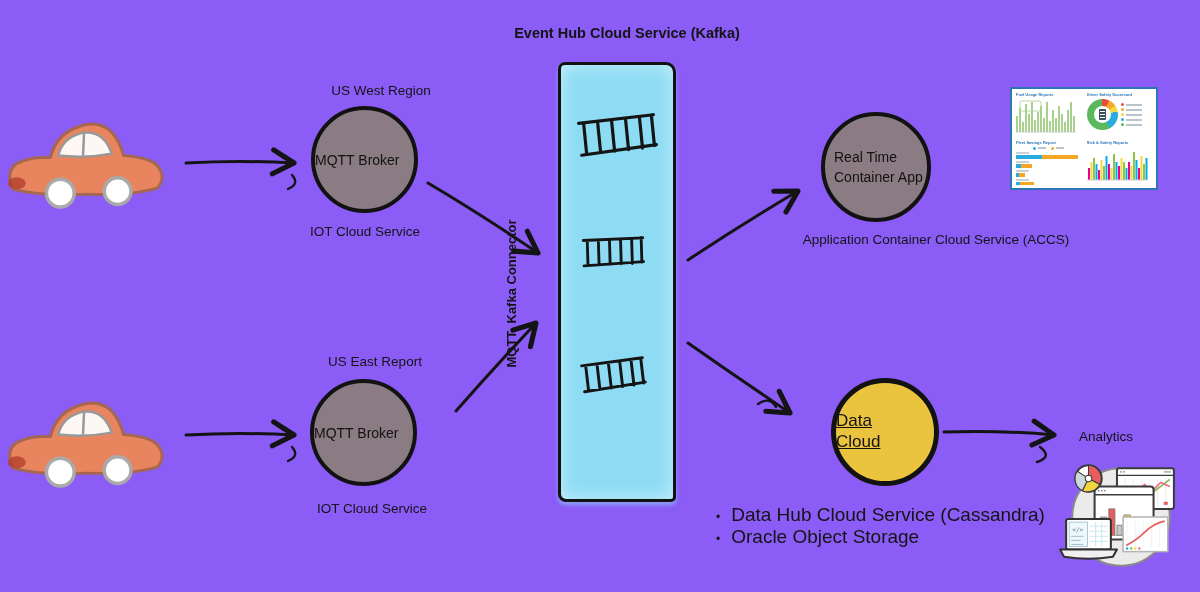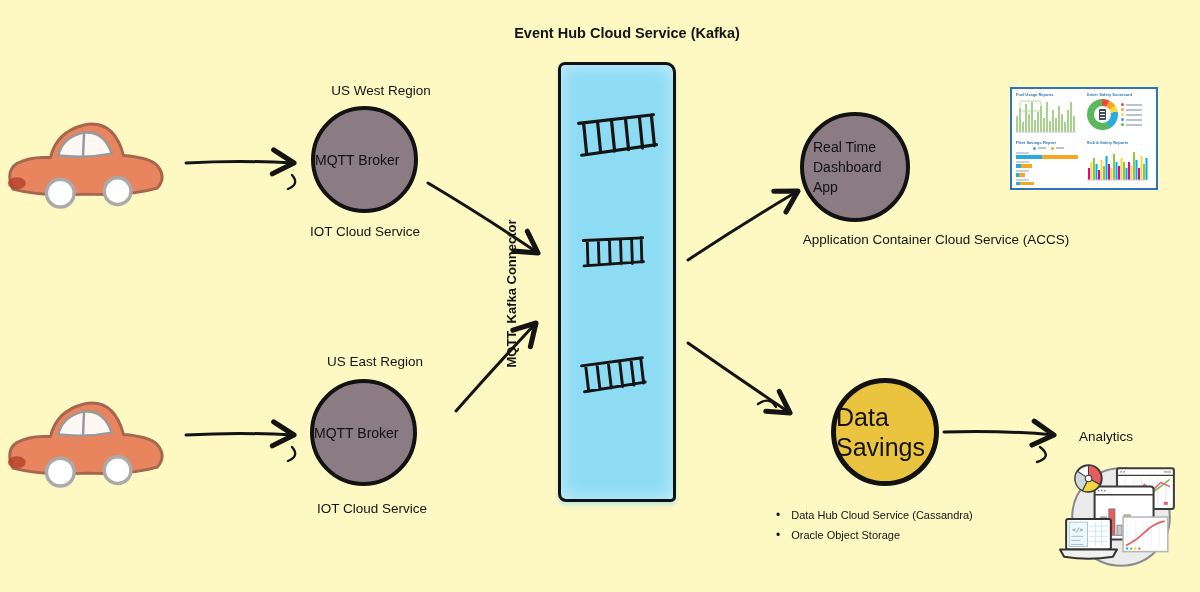--- a/index.html
+++ b/index.html
@@ -1,36 +1,36 @@
 <!DOCTYPE html>
 <html><head>
 <meta charset="utf-8">
 <style>
   html,body{margin:0;padding:0;background:#fff;}
-  .canvas{position:relative;width:1200px;height:592px;background:#fef9c3;overflow:hidden;
+  .canvas{position:relative;width:1200px;height:592px;background:#8b5cf6;overflow:hidden;
           font-family:"Liberation Sans",sans-serif;color:#141414;}
   .abs{position:absolute;}
   .label{position:absolute;font-size:13.5px;line-height:1.3;color:#141414;white-space:nowrap;}
   .center{text-align:center;}
   .title{font-weight:700;font-size:14.5px;}
   .node{position:absolute;border-radius:50%;box-sizing:border-box;border:4px solid #121212;
         display:flex;flex-direction:column;justify-content:center;}
   .broker{width:107px;height:107px;background:#8B7B83;}
   .broker .t{font-size:14px;color:#121212;}
   .appnode{width:110px;height:110px;background:#8B7B83;align-items:flex-start;padding-left:9px;}
   .appnode .t{font-size:14px;line-height:1.45;color:#121212;}
   .stores{width:108px;height:108px;background:#EAC43E;border-width:5px;}
-  .stores .t{font-size:25px;line-height:1.22;color:#121212;}
+  .stores .t{font-size:17px;line-height:1.22;color:#121212;text-decoration:underline;}
   .kafka{position:absolute;left:558px;top:62px;width:118px;height:440px;box-sizing:border-box;
          background:#8DDCF4;border:3.5px solid #121212;border-radius:7px 10px 5px 8px;
          box-shadow:inset 0 0 18px rgba(255,255,255,.55), 0 3px 4px rgba(141,220,244,.55);}
   .connector{position:absolute;left:421px;top:286px;width:180px;text-align:center;
              transform:rotate(-90deg);font-weight:700;font-size:13px;white-space:pre;}
-  .bullets{position:absolute;left:776px;top:505px;margin:0;padding:0;list-style:none;
-           font-size:11px;line-height:20px;}
+  .bullets{position:absolute;left:716px;top:505px;margin:0;padding:0;list-style:none;
+           font-size:19px;line-height:20px;}
   .bullets li::before{content:"•";margin-right:11px;font-size:12px;}
   
   .dash{position:absolute;left:1010px;top:87px;width:148px;height:103px;box-sizing:border-box;
         background:#fff;border:2px solid #2E75B6;padding:3px 4px;display:grid;
         grid-template-columns:1fr 1fr;grid-template-rows:1fr 1fr;gap:2px 5px;}
   .panel{position:relative;overflow:hidden;}
   .ptitle{font-size:4px;line-height:6px;font-weight:700;color:#2E75B6;white-space:nowrap;}
   .donut-wrap{display:flex;align-items:center;gap:3px;margin-top:1px;}
   .donut{width:31px;height:31px;border-radius:50%;position:relative;flex:0 0 auto;
          background:conic-gradient(#e74c3c 0 7%,#f5a623 7% 15%,#f7d842 15% 22%,#29abe2 22% 42%,#5cb85c 42% 100%);}
@@ -95,42 +95,42 @@
     <circle cx="58" cy="84" r="14" fill="#fff" stroke="#aaa" stroke-width="3.5"></circle>
     <circle cx="116" cy="82" r="13.5" fill="#fff" stroke="#aaa" stroke-width="3.5"></circle>
   </svg>
 
   <div class="label center" style="left:316px;top:82px;width:130px">US West Region</div>
   <div class="node broker" style="left:311px;top:106px">
     <div class="t">MQTT Broker</div>
   </div>
   <div class="label center" style="left:300px;top:223px;width:130px">IOT Cloud Service</div>
 
-  <div class="label center" style="left:310px;top:353px;width:130px">US East Region</div>
+  <div class="label center" style="left:310px;top:353px;width:130px">US East Report</div>
   <div class="node broker" style="left:310px;top:379px">
     <div class="t">MQTT Broker</div>
   </div>
   <div class="label center" style="left:307px;top:500px;width:130px">IOT Cloud Service</div>
 
   <div class="kafka"></div>
   <svg class="abs" style="left:574px;top:110px;transform:rotate(-2deg)" width="86" height="48" viewBox="0 0 86 48">
     <path d="M5,12 L80,6 M7,44 L82,36 M10,12 L12,43 M24,11 L26,42 M38,10 L40,41 M52,9 L54,40 M66,8 L68,39 M78,6 L80,37" class="ink" stroke-width="3.2"></path>
   </svg>
   <svg class="abs" style="left:579px;top:230px;transform:rotate(2deg)" width="68" height="42" viewBox="0 0 86 48">
     <path d="M5,12 L80,6 M7,44 L82,36 M10,12 L12,43 M24,11 L26,42 M38,10 L40,41 M52,9 L54,40 M66,8 L68,39 M78,6 L80,37" class="ink" stroke-width="3.6"></path>
   </svg>
   <svg class="abs" style="left:578px;top:350px;transform:rotate(-3deg)" width="70" height="48" viewBox="0 0 86 48">
     <path d="M5,12 L80,6 M7,44 L82,36 M10,12 L12,43 M24,11 L26,42 M38,10 L40,41 M52,9 L54,40 M66,8 L68,39 M78,6 L80,37" class="ink" stroke-width="3.6"></path>
   </svg>
 
   <div class="connector">MQTT  Kafka Connector</div>
 
-  <div class="node appnode" style="left:800px;top:112px">
+  <div class="node appnode" style="left:821px;top:112px">
     <div class="t">Real Time</div>
-    <div class="t">Dashboard App</div>
+    <div class="t">Container App</div>
   </div>
   <div class="label center" style="left:794px;top:231px;width:284px">Application Container Cloud Service (ACCS)</div>
 
   <div class="dash">
     <div class="panel">
       <div class="ptitle">Fuel Usage Reports</div>
       <svg width="62" height="36">
         <rect x="4" y="3" width="21" height="10" rx="2" fill="#fff" stroke="#a9d18e" stroke-width="0.8"></rect>
         <g fill="#a9d18e">
           <rect x="0" y="18" width="2" height="16"></rect>
@@ -253,21 +253,21 @@
           <rect x="53.5" y="10" width="2" height="24" fill="#f7d842"></rect>
           <rect x="56" y="18" width="2" height="16" fill="#8dc63f"></rect>
           <rect x="58.5" y="12" width="2" height="22" fill="#00aeef"></rect>
         <line x1="0" y1="34" x2="60" y2="34" stroke="#ccc" stroke-width="1"></line>
       </svg>
     </div>
   </div>
 
   <div class="node stores" style="left:831px;top:378px">
     <div class="t">Data</div>
-    <div class="t">Savings</div>
+    <div class="t">Cloud</div>
   </div>
   <ul class="bullets">
     <li>Data Hub Cloud Service (Cassandra)</li>
     <li>Oracle Object Storage</li>
   </ul>
 
   <div class="label" style="left:1079px;top:428px">Analytics</div>
 
   <svg class="abs" style="left:1058px;top:458px" width="122" height="114" viewBox="0 0 120 112">
     <circle cx="62" cy="58" r="48" fill="#ebebeb" stroke="#8a8a8a" stroke-width="2"></circle>

